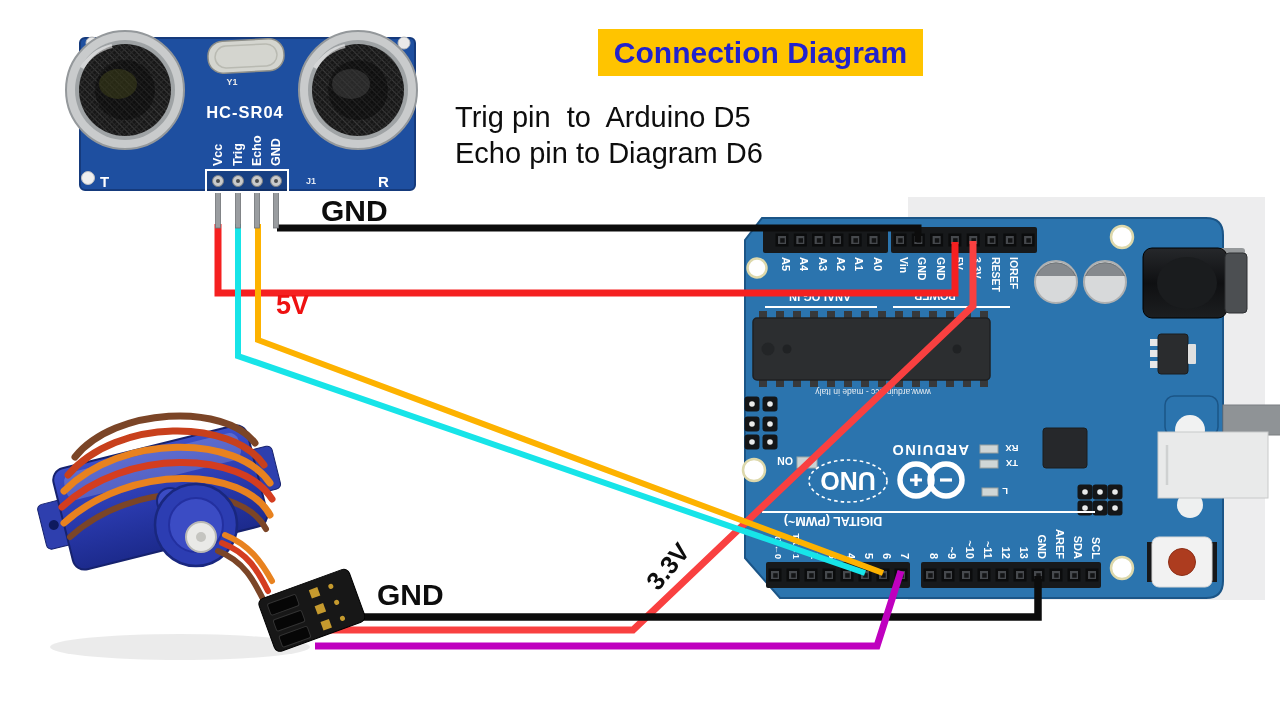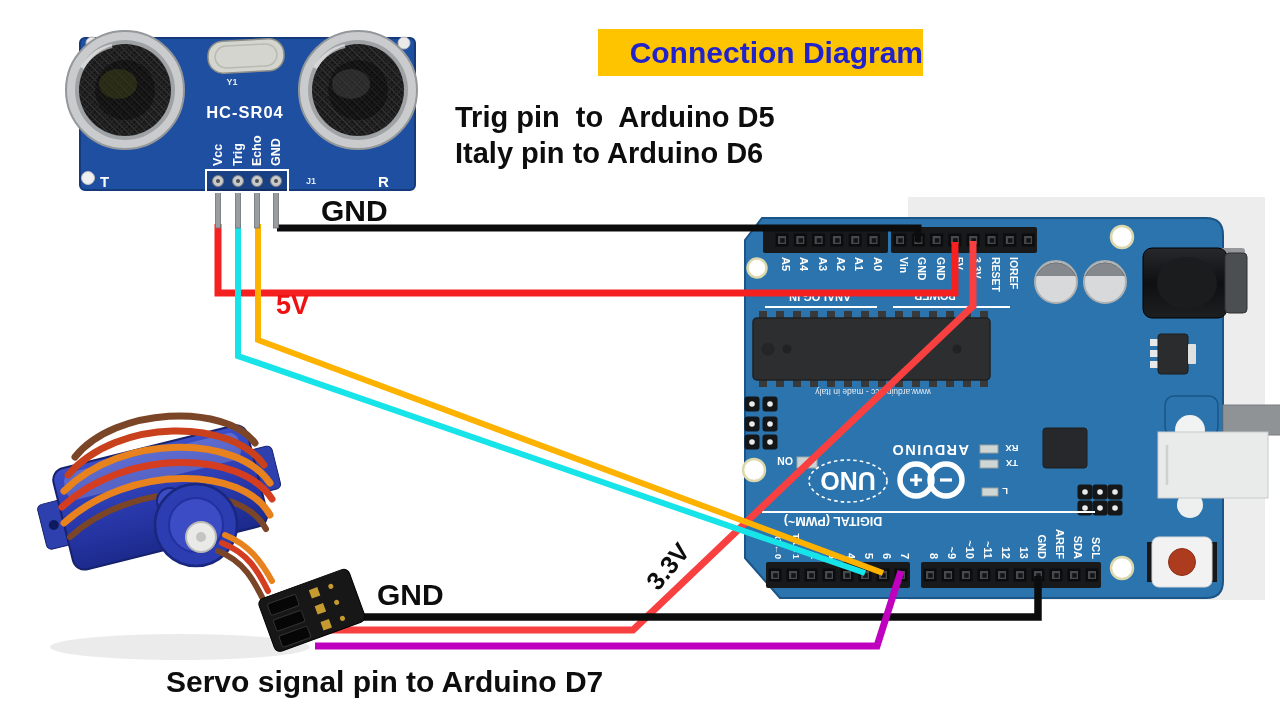--- a/index.html
+++ b/index.html
@@ -3,22 +3,22 @@
 <meta charset="utf-8">
 <style>
   html,body{margin:0;padding:0;background:#fff;}
   #stage{position:relative;width:1280px;height:720px;background:#fff;overflow:hidden;
          font-family:"Liberation Sans","DejaVu Sans",sans-serif;}
   .abs{position:absolute;}
   
   #backdrop{left:908px;top:197px;width:357px;height:403px;background:#ededee;}
   
   #title-box{left:598px;top:29px;width:325px;height:47px;background:#ffc400;
-             color:#2222cc;font-weight:bold;font-size:30px;text-align:right;line-height:47px;}
-  .note{color:#0d0d0d;font-weight:bold;font-size:29px;white-space:pre;line-height:1.15;}
+             color:#2222cc;font-weight:bold;font-size:30px;text-align:center;line-height:47px;}
+  .note{color:#0d0d0d;font-weight:normal;font-size:29px;white-space:pre;line-height:1.15;}
   #note-trig{left:455px;top:101px;}
   #note-echo{left:455px;top:137px;}
   #note-servo{left:166px;top:665px;font-size:30px;}
   .wire-label{font-weight:bold;color:#0d0d0d;}
   #label-gnd-top{left:321px;top:194px;font-size:30px;}
   #label-5v{left:276px;top:290px;font-size:27px;color:#ee1111;}
   #label-gnd-servo{left:377px;top:578px;font-size:30px;}
   #label-33v{left:626px;top:552px;width:84px;text-align:center;font-size:25px;
              transform:rotate(-50deg);transform-origin:50% 50%;}
   #watermark{left:650px;top:391px;font-size:50px;font-weight:bold;letter-spacing:1px;
@@ -398,20 +398,19 @@
       <rect x="296" y="223" width="9" height="9" fill="#c59a2e"></rect>
       <rect x="296" y="240" width="9" height="9" fill="#c59a2e"></rect>
       <circle cx="318" cy="210" r="2.5" fill="#c59a2e"></circle>
       <circle cx="318" cy="227" r="2.5" fill="#c59a2e"></circle>
       <circle cx="318" cy="244" r="2.5" fill="#c59a2e"></circle>
     </g>
   </svg>
 
   <div class="abs" id="title-box">Connection Diagram</div>
   <div class="abs note" id="note-trig">Trig pin  to  Arduino D5</div>
-  <div class="abs note" id="note-echo">Italy pin to Arduino D6</div>
+  <div class="abs note" id="note-echo">Echo pin to Diagram D6</div>
   <div class="abs wire-label" id="label-gnd-top">GND</div>
   <div class="abs wire-label" id="label-5v">5V</div>
   <div class="abs wire-label" id="label-gnd-servo">GND</div>
   <div class="abs wire-label" id="label-33v">3.3V</div>
-  <div class="abs note" id="note-servo">Servo signal pin to Arduino D7</div>
 
 </div>
 
 </body></html>

